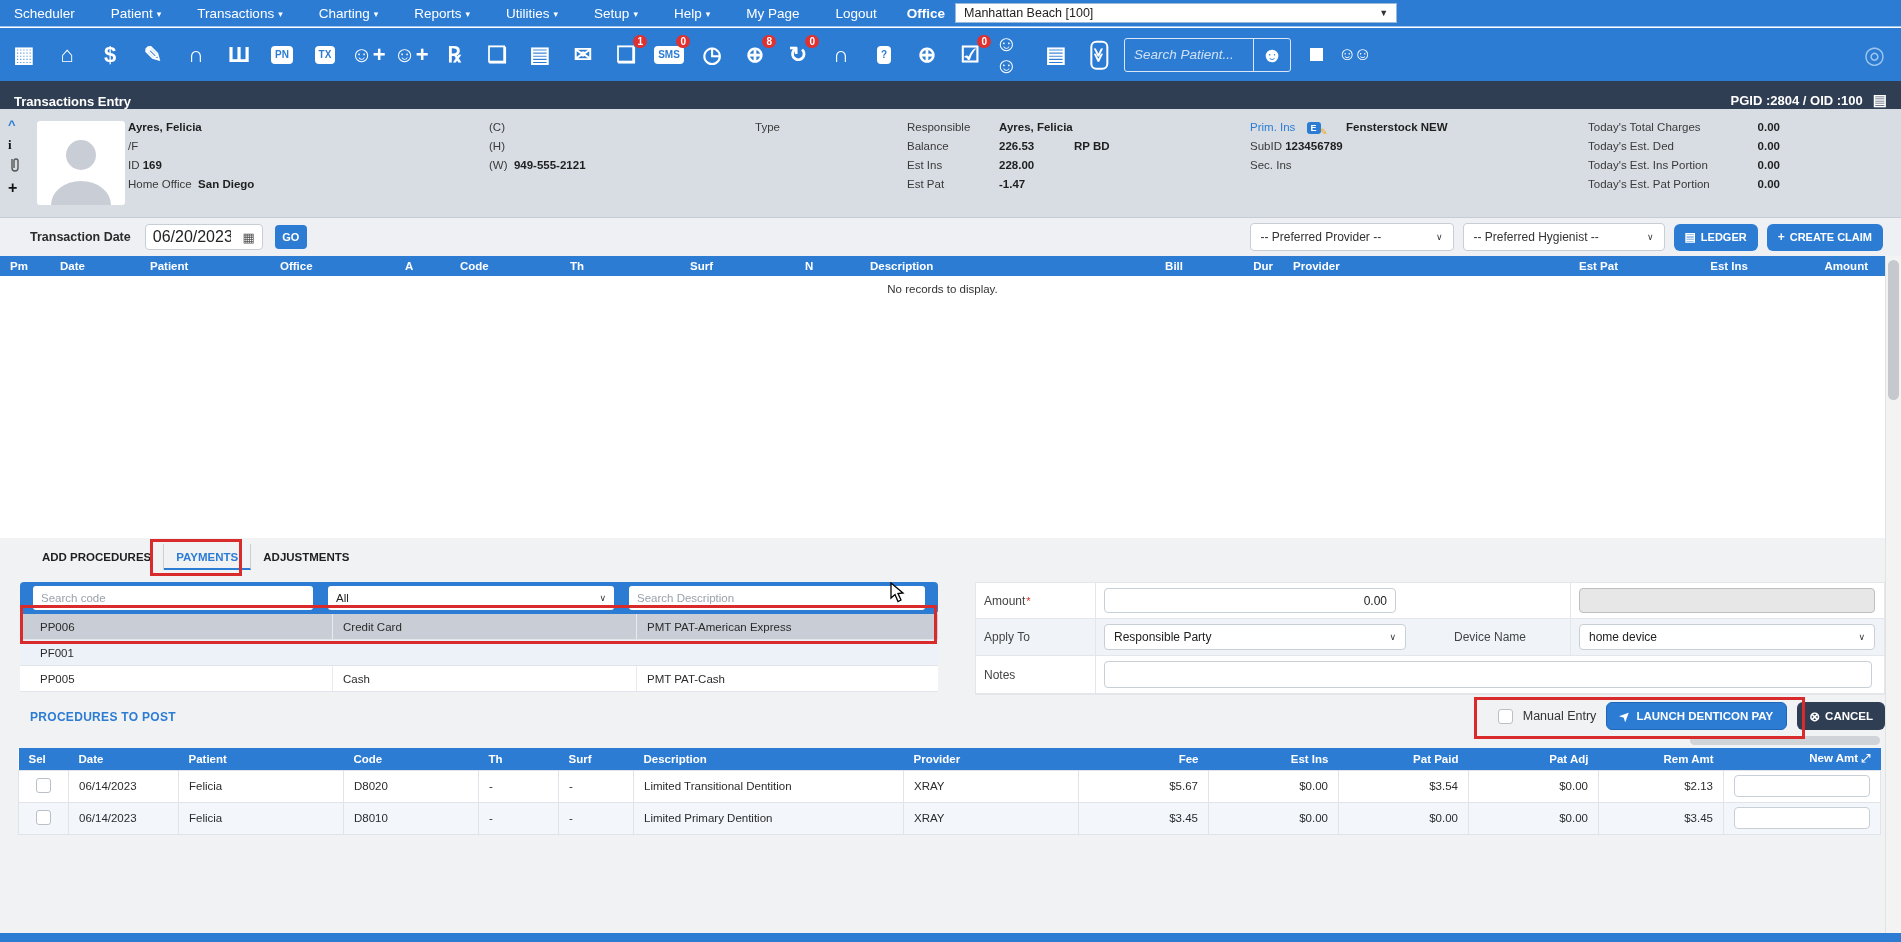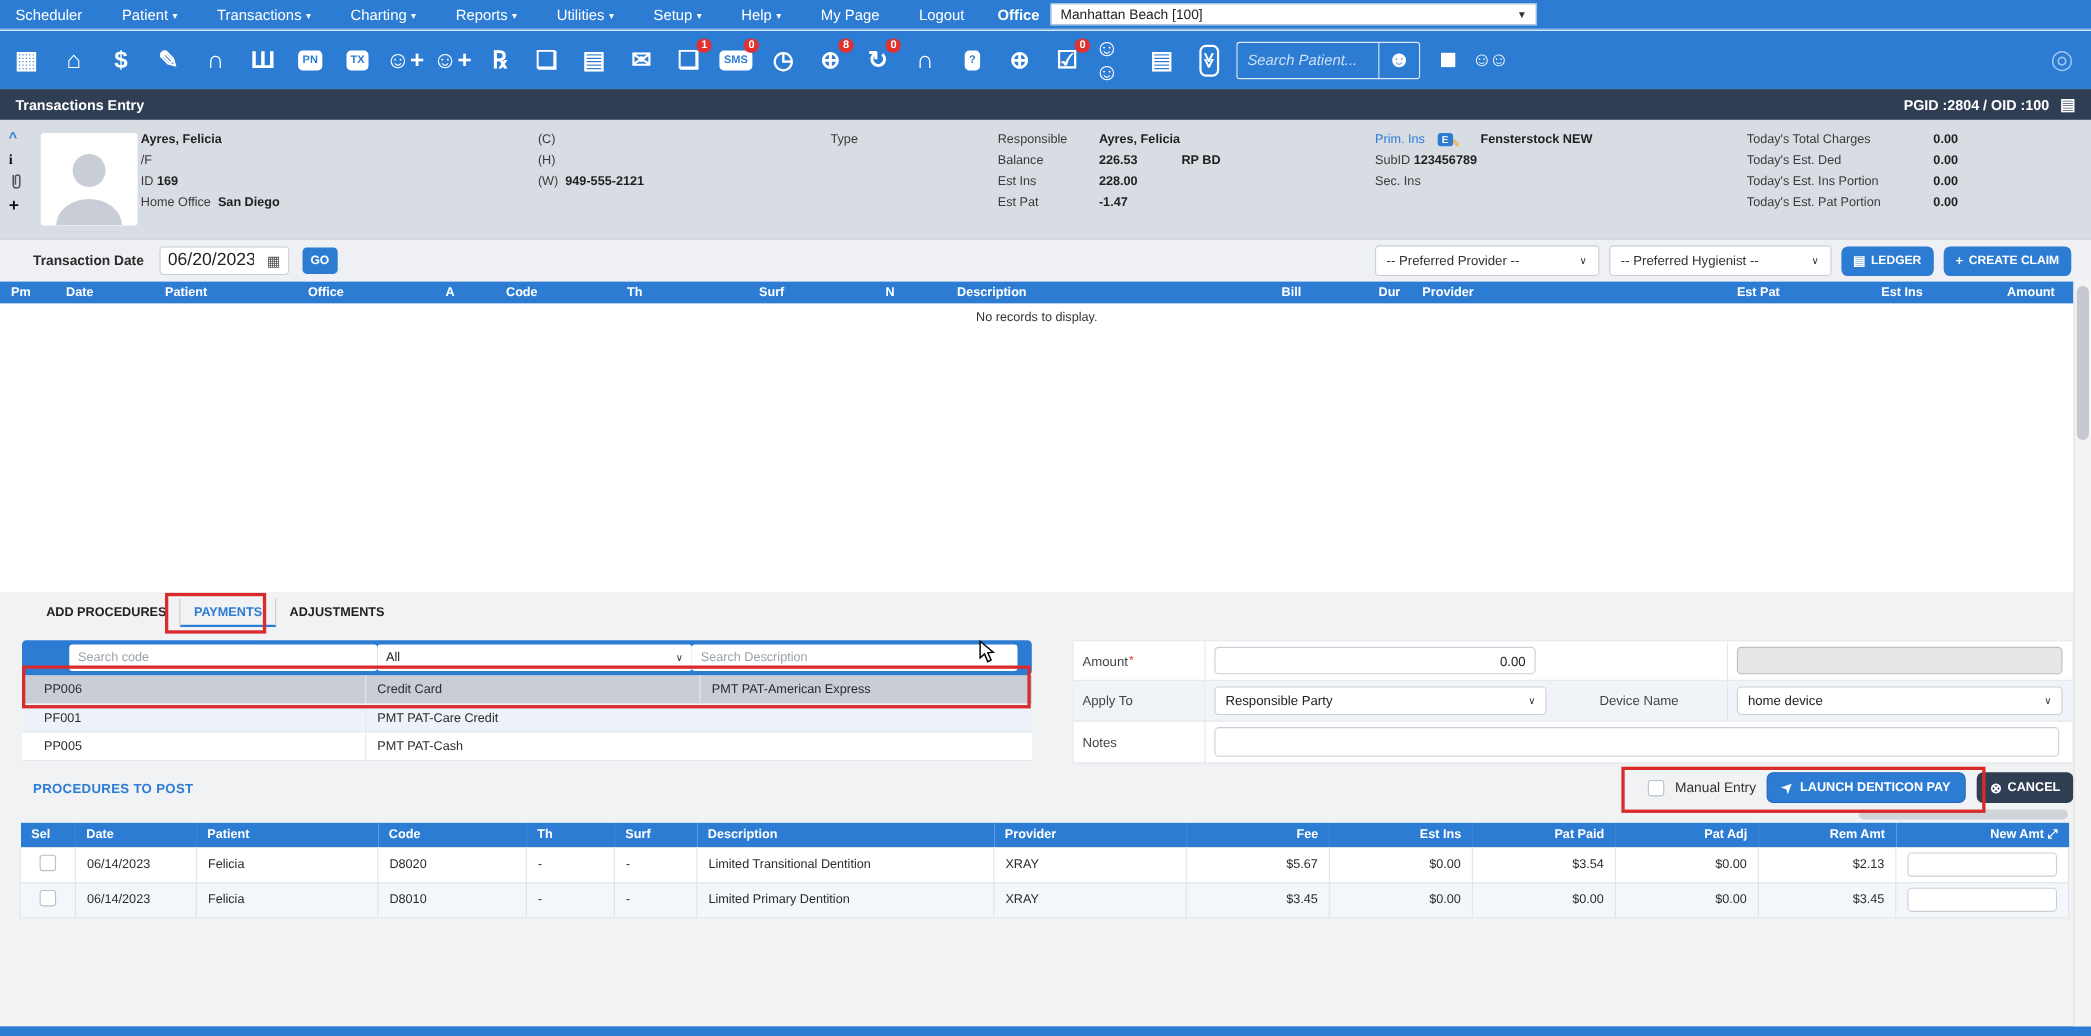--- a/index.html
+++ b/index.html
@@ -22,21 +22,21 @@
   .rot90 .g{display:inline-block;transform:rotate(90deg)}
   .badge{position:absolute;top:1px;right:-3px;background:#e03131;color:#fff;font-size:10px;font-weight:bold;border-radius:9px;padding:1px 4px;min-width:9px;text-align:center;line-height:1.1}
   .tb-search{display:flex;align-items:stretch;border:1px solid #d9e7f8;border-radius:3px;height:34px}
   .tb-search input{background:transparent;border:none;outline:none;width:128px;padding:0 9px;font-size:13.5px;font-style:italic;color:#f2f7fd;font-family:"Liberation Sans",sans-serif}
   .tb-search input::placeholder{color:#cfe0f4}
   .tb-search-btn{width:37px;border-left:1px solid #d9e7f8;color:#fff;font-size:21px;display:flex;align-items:center;justify-content:center;background:transparent}
   .tb-check{width:13px;height:13px;background:#fff;margin-left:12px;flex:none}
   .tb-group{color:#fff;font-size:18px;margin-left:8px;letter-spacing:-3px}
   .tb-capture{margin-left:auto;margin-right:16px;color:#9fc6ee;font-size:24px}
   
-  .titlebar{position:absolute;left:0;top:81px;width:1901px;height:28px;background:#303e53;color:#fff;display:flex;align-items:center;justify-content:space-between;padding:0 14px;font-size:13px;font-weight:bold}
+  .titlebar{position:absolute;left:0;top:81px;width:1901px;height:28px;background:#303e53;color:#fff;display:flex;align-items:flex-end;justify-content:space-between;padding:0 14px;font-size:13px;font-weight:bold}
   .titlebar .right{display:flex;align-items:center;gap:10px}
   .tb-print{font-size:15px}
   
   .pband{position:absolute;left:0;top:109px;width:1901px;height:109px;background:#d8dde4;border-bottom:1px solid #c6ccd4;font-size:11.5px}
   .pband .abs{position:absolute;white-space:nowrap}
   .rail-ic{position:absolute;left:8px;font-size:13px;font-weight:bold}
   .avatar{position:absolute;left:37px;top:12px;width:88px;height:84px;background:#fff;border-radius:3px;display:flex;align-items:flex-end;justify-content:center;overflow:hidden}
   .lbl{color:#3a3a3a}
   .val{font-weight:bold;color:#1f1f1f}
   .link{color:#2c7cd4}
@@ -61,21 +61,21 @@
   .mh span.r{text-align:right}
   .mbody{position:absolute;left:0;top:276px;width:1885px;height:262px;background:#fff;text-align:center;font-size:11.5px;color:#333;padding-top:7px}
   
   .lower{position:absolute;left:0;top:538px;width:1901px;height:395px;background:#f1f2f4}
   .tabs{position:absolute;left:30px;top:6px;display:flex;height:26px;align-items:center}
   .tab{padding:0 12px;font-size:11.5px;font-weight:bold;color:#1f1f1f;height:26px;line-height:26px;border-right:1px solid #cfcfcf;cursor:pointer}
   .tab:last-child{border-right:none}
   .tab.active{color:#2c7cd4;border-bottom:2px solid #2c7cd4}
   
   .ppanel{position:absolute;left:20px;top:44px;width:918px}
-  .pp-search{background:#2c7cd4;border-radius:4px;padding:4px 13px;display:flex;justify-content:flex-end;align-items:center;height:32px}
+  .pp-search{background:#2c7cd4;border-radius:4px;padding:4px 13px;display:flex;justify-content:space-between;align-items:center;height:32px}
   .pp-search input{height:24px;border:none;border-radius:3px;padding:0 8px;font-size:11.5px;outline:none;font-family:"Liberation Sans",sans-serif;color:#333}
   .pp-search input::placeholder{color:#9aa2ab}
   .in-code{width:280px}.in-desc{width:296px}
   .pp-filter{width:286px;height:24px;background:#fff;border-radius:3px;display:flex;align-items:center;justify-content:space-between;padding:0 8px;font-size:11.5px;color:#222}
   .pp-row{display:flex;height:26px;align-items:center;border-bottom:1px solid #e1e4e8;background:#fff;font-size:11.5px;cursor:pointer}
   .pp-row .c1{width:312px;padding-left:20px}
   .pp-row .c2{width:304px;padding-left:10px;border-left:1px solid #e7eaee;height:100%;display:flex;align-items:center}
   .pp-row .c3{flex:1;padding-left:10px;border-left:1px solid #e7eaee;height:100%;display:flex;align-items:center}
   .pp-row.sel{background:#c9cdd5}
   .pp-row.alt{background:#edf2f9}
@@ -359,24 +359,24 @@
       </div>
       <input class="in-desc" placeholder="Search Description" style="">
     </div>
     <div class="pp-row sel">
       <span class="c1">PP006</span>
       <span class="c2">Credit Card</span>
       <span class="c3">PMT PAT-American Express</span>
     </div>
     <div class="pp-row alt">
       <span class="c1">PF001</span>
-      <span class="c3">PMT PAT-Care Credit</span>
     </div>
     <div class="pp-row">
       <span class="c1">PP005</span>
+      <span class="c2">Cash</span>
       <span class="c3">PMT PAT-Cash</span>
     </div>
   </div>
 
   <div class="fpanel">
     <div class="fcell lab">
         <span>Amount</span>
         <sup class="req">*</sup>
       </div>
     <div class="fcell">

